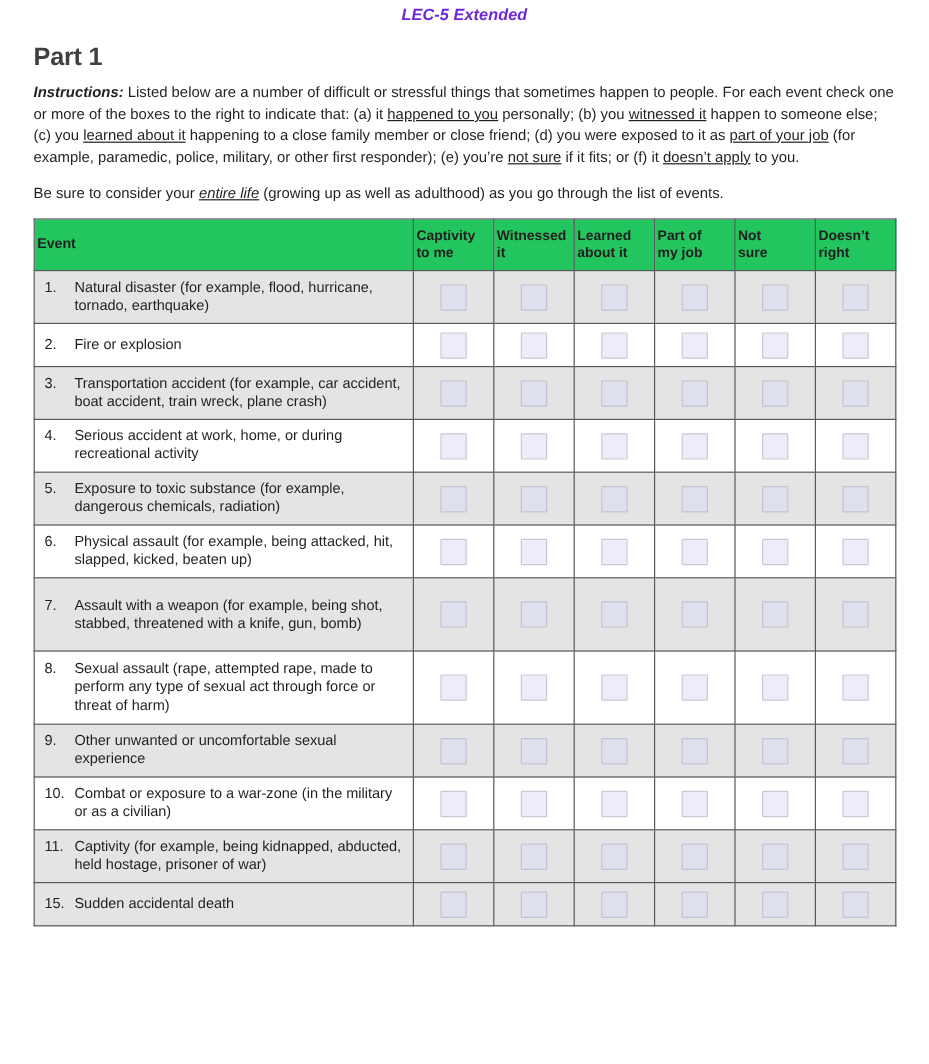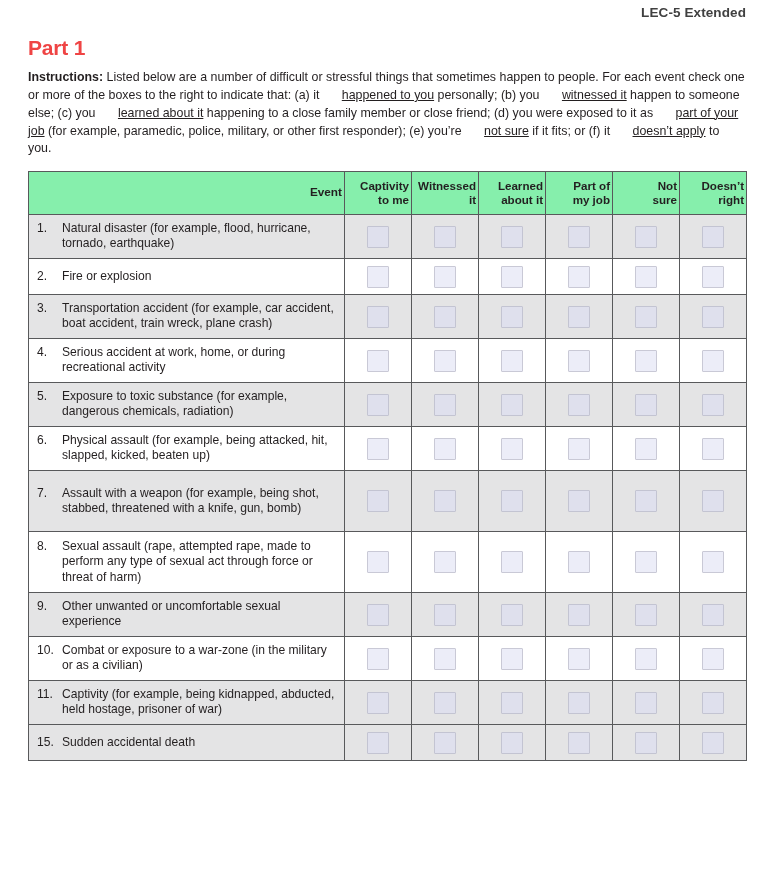--- a/index.html
+++ b/index.html
@@ -18,45 +18,46 @@
   .page {
     position: relative;
     width: 774px;
     height: 887px;
     box-sizing: border-box;
     padding: 0 28px;
   }
 
   
   .doc-title {
-    text-align: right;
+    text-align: center;
     font-size: 13.5px;
     font-weight: bold;
     letter-spacing: 0.1px;
     margin: 5px 0 0 0;
-    color: #404040;
+    color: #6d28d9;
+    font-style: italic;
   }
   .part-heading {
     font-size: 21px;
     font-weight: bold;
     margin: 16px 0 9px 0;
     letter-spacing: -0.2px;
-    color: #ef4444;
+    color: #404040;
   }
 
   
   .instructions {
     font-size: 12.4px;
     line-height: 1.44;
     text-align: left;
     margin: 0 0 13px 0;
     max-width: 718px;
   }
-  .instructions b { font-weight: bold; }
-  .u { text-decoration: underline; text-underline-offset: 1px; margin-left: 19px; }
+  .instructions b { font-weight: bold; font-style: italic; }
+  .u { text-decoration: underline; text-underline-offset: 1px; }
   .consider {
     font-size: 12.4px;
     line-height: 1.44;
     margin: 0 0 11px 0;
   }
   .consider .ital-u {
     font-style: italic;
     text-decoration: underline;
     text-underline-offset: 1px;
   }
@@ -69,24 +70,24 @@
     border: 1.4px solid #58595b;
   }
   .lec-table col.c-event  { width: 316px; }
   .lec-table col.c-check  { width: 67px; }
 
   .lec-table th {
     border: 1.2px solid #58595b;
     font-size: 11.6px;
     font-weight: bold;
     line-height: 1.17;
-    text-align: right;
+    text-align: left;
     padding: 7px 2px 8px 2px;
     vertical-align: middle;
-    background: #86efac;
+    background: #22c55e;
     color: #231f20;
   }
   .lec-table th.event-head {
     font-size: 11.8px;
   }
   .lec-table td {
     border: 1.2px solid #58595b;
     padding: 0;
     vertical-align: middle;
     background: #ffffff;
@@ -140,20 +141,21 @@
 <body>
 
 <div class="page">
 
   <div class="doc-title">LEC-5 Extended</div>
 
   <div class="part-heading">Part 1</div>
 
   <p class="instructions"><b>Instructions:</b><span> Listed below are a number of difficult or stressful things that sometimes happen to people. For each event check one or more of the boxes to the right to indicate that: (a) it </span><span class="u">happened to you</span><span> personally; (b) you </span><span class="u">witnessed it</span><span> happen to someone else; (c) you </span><span class="u">learned about it</span><span> happening to a close family member or close friend; (d) you were exposed to it as </span><span class="u">part of your job</span><span> (for example, paramedic, police, military, or other first responder); (e) you’re </span><span class="u">not sure</span><span> if it fits; or (f) it </span><span class="u">doesn’t apply</span><span> to you.</span></p>
 
+  <p class="consider"><span>Be sure to consider your </span><span class="ital-u">entire life</span><span> (growing up as well as adulthood) as you go through the list of events.</span></p>
 
   <table class="lec-table">
     <colgroup>
       <col class="c-event">
       <col class="c-check">
         <col class="c-check">
         <col class="c-check">
       <col class="c-check">
         <col class="c-check">
         <col class="c-check">

